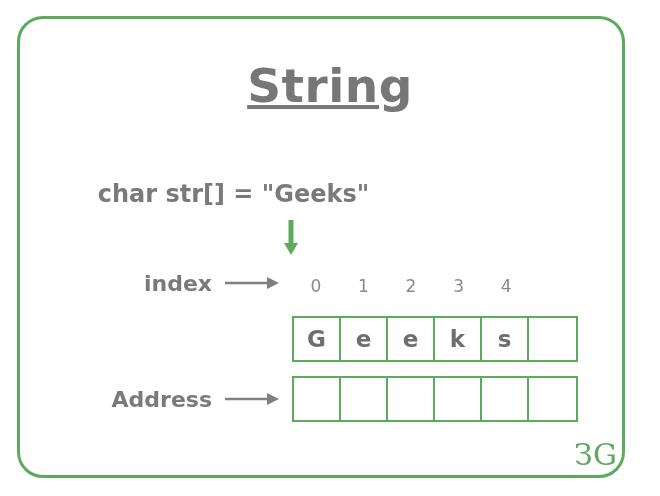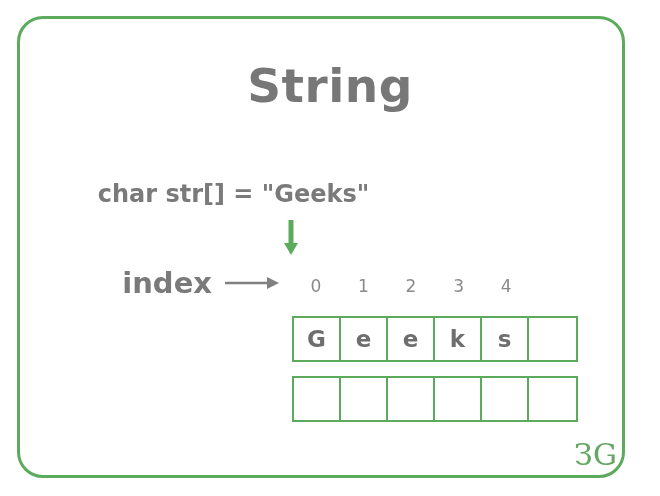--- a/index.html
+++ b/index.html
@@ -37,20 +37,21 @@
   #title {
     position: absolute;
     left: 0;
     top: 58px;
     width: 660px;
     text-align: center;
     font-size: 47px;
     font-weight: bold;
     color: #777777;
     letter-spacing: 0.5px;
+    text-decoration: underline;
   }
 
   
   #declaration {
     position: absolute;
     top: 180px;
     left: 0;
     width: 467px;
     text-align: center;
     font-size: 24px;
@@ -71,21 +72,21 @@
   .row-label {
     position: absolute;
     height: 30px;
     display: flex;
     align-items: center;
     justify-content: flex-end;
     width: 225px;
     left: 55px;
   }
   .row-label .text {
-    font-size: 29px;
+    font-size: 22px;
     font-weight: bold;
     color: #7a7a7a;
     white-space: nowrap;
   }
   .row-label .arrow {
     margin-left: 13px;
     flex: 0 0 auto;
   }
 
   #label-index { top: 268px; }
@@ -169,20 +170,27 @@
 
   <div class="row-label" id="label-index">
     <span class="text">index</span>
     <svg class="arrow" width="55" height="16" viewBox="0 0 55 16">
       <line x1="0" y1="8" x2="44" y2="8" stroke="#808080" stroke-width="2.5"></line>
       <polygon points="42,2 54,8 42,14" fill="#808080"></polygon>
     </svg>
   </div>
 
 
+  <div class="row-label" id="label-address">
+    <span class="text">Address</span>
+    <svg class="arrow" width="55" height="16" viewBox="0 0 55 16">
+      <line x1="0" y1="8" x2="44" y2="8" stroke="#808080" stroke-width="2.5"></line>
+      <polygon points="42,2 54,8 42,14" fill="#808080"></polygon>
+    </svg>
+  </div>
 
   <div id="index-row">
     <span class="idx">0</span>
     <span class="idx">1</span>
     <span class="idx">2</span>
     <span class="idx">3</span>
     <span class="idx">4</span>
     <span class="idx"></span>
   </div>
 

